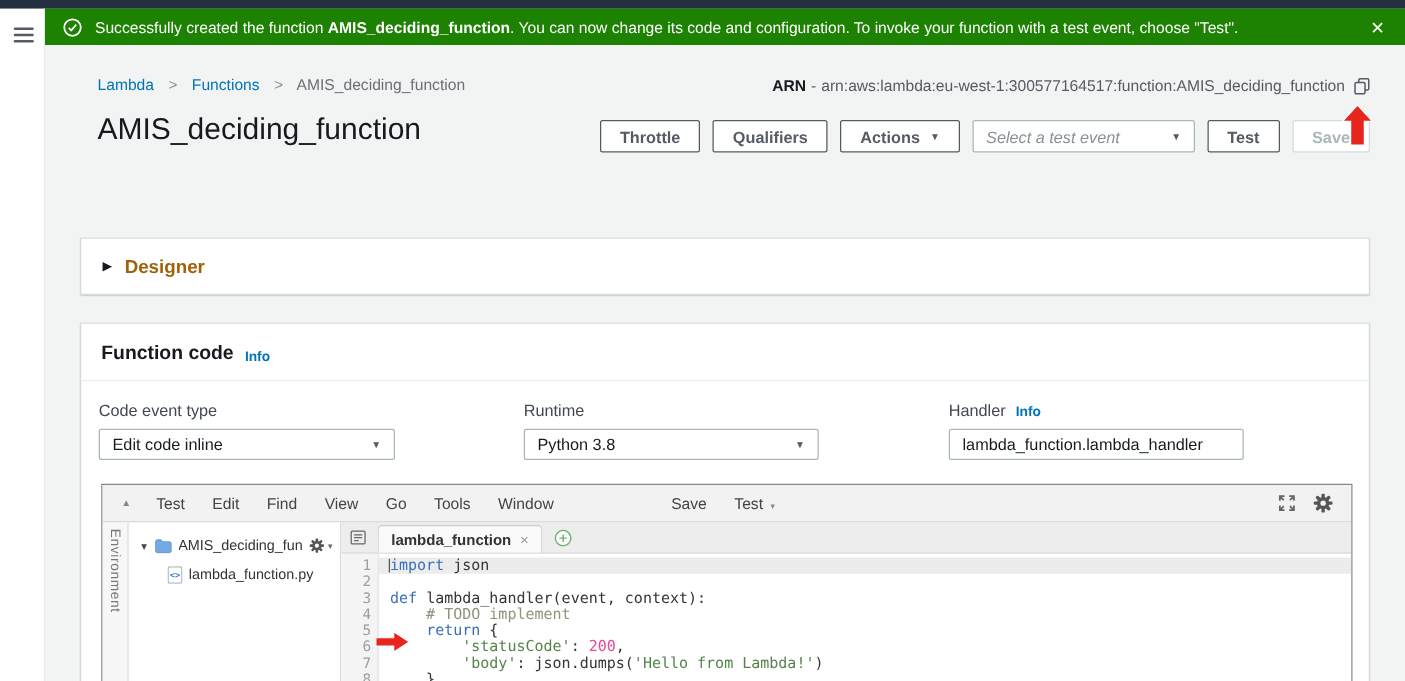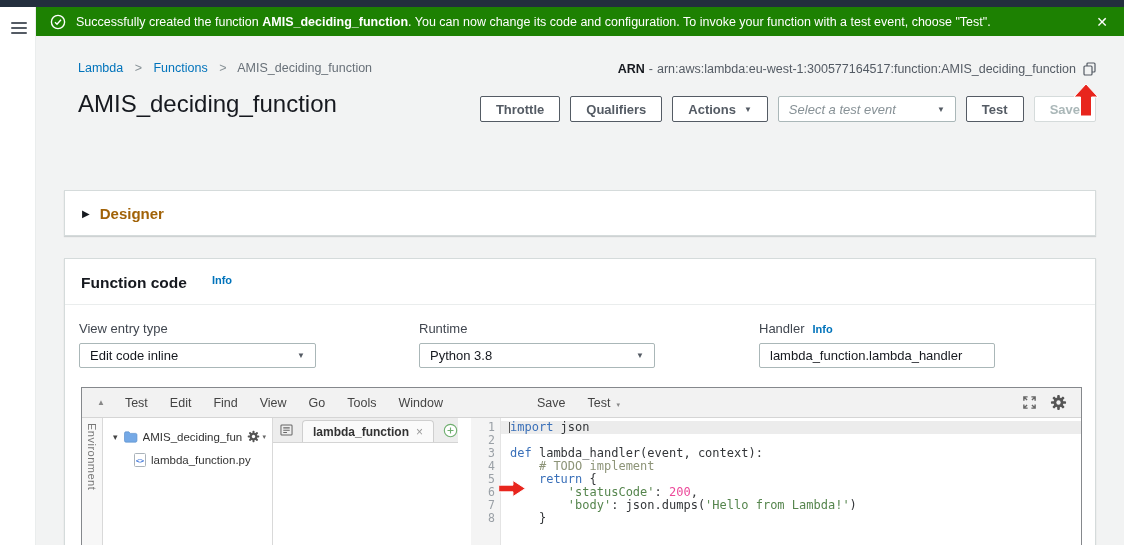--- a/index.html
+++ b/index.html
@@ -49,21 +49,21 @@
   .tab.active { color:#ec7211; }
   .tab.active::after { content:''; position:absolute; left:0; right:0; bottom:-1px; height:3px; background:#16191f; }
   .tab-divider { width:1px; height:20px; background:#d5dbdb; }
 
   .card { position:absolute; background:#fff; border:1px solid #d5dbdb; box-shadow:0 1px 1px rgba(0,28,36,.15); }
   .designer-card { left:28px; top:154px; width:1032px; height:46px; display:flex; align-items:center; padding-left:17px; gap:10px; cursor:pointer; }
   .tri { font-size:10px; color:#16191f; }
   .designer-title { font-size:15px; font-weight:700; color:#a16207; }
 
   .fn-card { left:28px; top:222px; width:1032px; height:288px; }
-  .fn-header { display:flex; align-items:flex-start; gap:25px; padding:15px 16px 12px; border-bottom:1px solid #eaeded; }
+  .fn-header { display:flex; align-items:flex-end; gap:9px; padding:15px 16px 12px; border-bottom:1px solid #eaeded; }
   .fn-title { font-size:15.5px; font-weight:700; color:#16191f; }
   .info-link { font-size:11px; font-weight:700; color:#0073bb; text-decoration:none; cursor:pointer; }
 
   .field { position:absolute; top:62px; }
   .field .flabel { font-size:13px; color:#414750; margin-bottom:7px; display:flex; gap:8px; align-items:baseline; }
   .f1 { left:14px; width:237px; }
   .f2 { left:354px; width:236px; }
   .f3 { left:694px; width:236px; }
   .control { height:25px; width:100%; border:1px solid #aab7b8; border-radius:2px; background:#fff; display:flex; align-items:center; padding:0 10px; font-size:13px; color:#16191f; cursor:pointer; }
   .control .ctext { flex:1; white-space:nowrap; overflow:hidden; }
@@ -85,21 +85,21 @@
   .env-label { writing-mode:vertical-rl; font-size:11px; color:#777; margin-top:5px; letter-spacing:.5px; }
 
   .tree { width:170px; flex:0 0 170px; border-right:1px solid #d9d9d9; background:#fff; padding-top:7px; }
   .tree-row { display:flex; align-items:center; gap:5px; height:23px; padding:0 6px 0 10px; font-size:11.5px; color:#333; cursor:pointer; }
   .tree-caret { font-size:9px; color:#444; }
   .tree-name { flex:1; white-space:nowrap; overflow:hidden; }
   .tree-gear { display:flex; align-items:center; gap:2px; }
   .tiny-caret { font-size:7px; color:#666; }
   .tree-row.file { padding-left:31px; }
 
-  .code-pane { flex:1; display:flex; min-width:0;gap:13px; }
+  .code-pane { flex:1; display:flex; flex-direction:column; min-width:0; }
   .tabbar { height:25px; flex:0 0 25px; background:#ededed; border-bottom:1px solid #d4d4d4; display:flex; align-items:center; padding-left:7px; gap:9px; }
   .etab { align-self:flex-end; height:22px; background:#fafafa; border:1px solid #cfcfcf; border-bottom:none; border-radius:4px 4px 0 0; display:flex; align-items:center; gap:7px; padding:0 10px; font-size:12px; font-weight:700; color:#333; cursor:pointer; }
   .etab-close { color:#999; font-weight:400; font-size:12px; cursor:pointer; }
 
   .code-area { flex:1; position:relative; display:flex; background:#fff; font-family:"DejaVu Sans Mono", monospace; font-size:12px; overflow:hidden; }
   .gutter { width:30px; flex:0 0 30px; background:#f4f4f4; border-right:1px solid #e4e4e4; text-align:right; padding:3px 5px 0 0; color:#9aa0a6; font-size:11.5px; line-height:13px; }
   .code-lines { flex:1; padding-top:3px; line-height:13px; white-space:pre; color:#333639; min-width:0; }
   .code-line { padding-left:9px; height:13px; }
   .code-line.active { background:#ececec; position:relative; }
   .code-line.active::before { content:''; position:absolute; left:8px; top:1px; width:1px; height:11px; background:#555; }
@@ -190,21 +190,21 @@
     </div>
 
     <div class="card fn-card">
       <div class="fn-header">
         <span class="fn-title">Function code</span>
         <a class="info-link">Info</a>
       </div>
 
       <div class="field f1">
         <div class="flabel">
-            <span>View entry type</span>
+            <span>Code event type</span>
           </div>
         <div class="control">
             <span class="ctext">Edit code inline</span>
             <span class="caret">▼</span>
           </div>
       </div>
 
       <div class="field f2">
         <div class="flabel">
             <span>Runtime</span>

